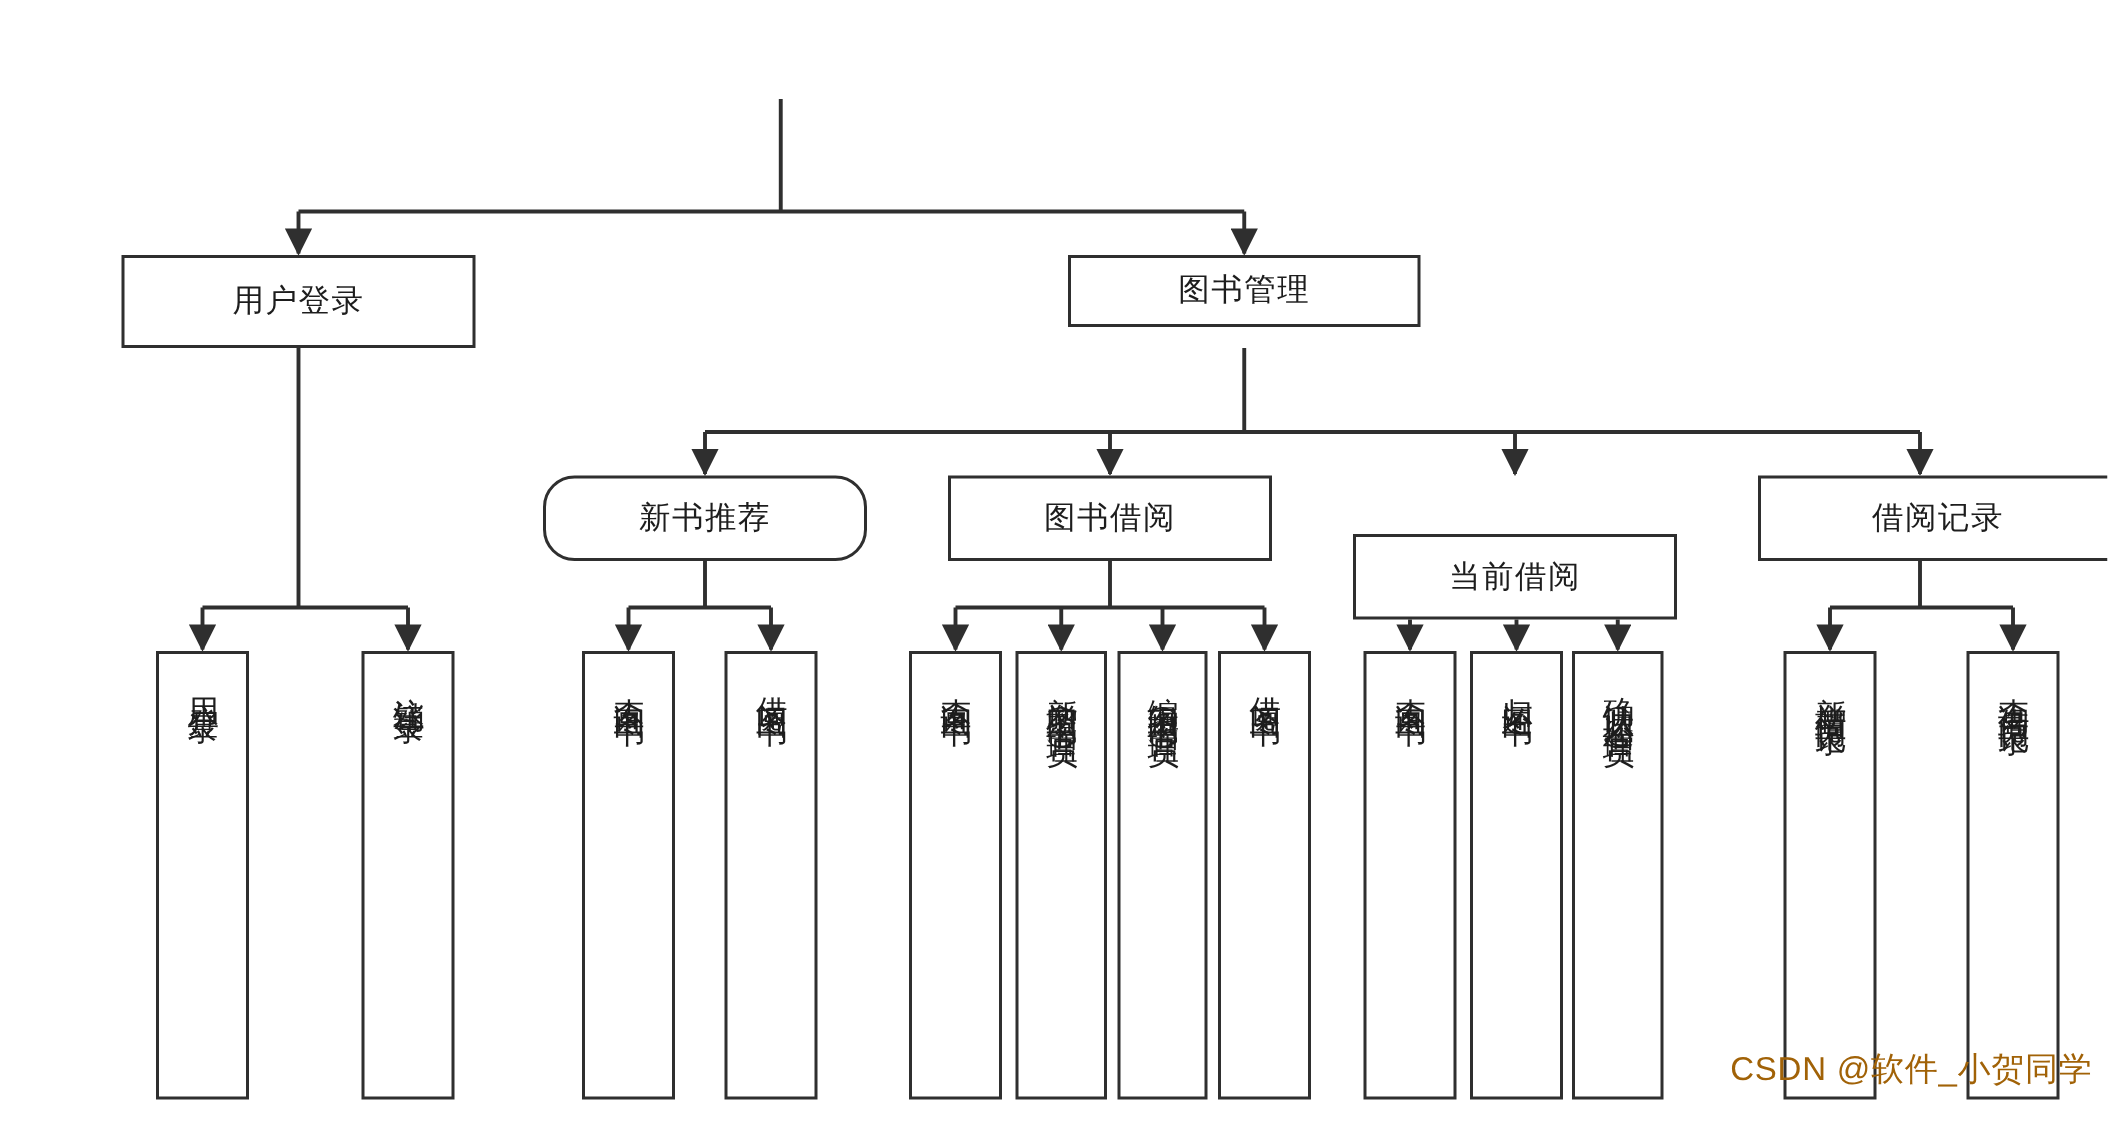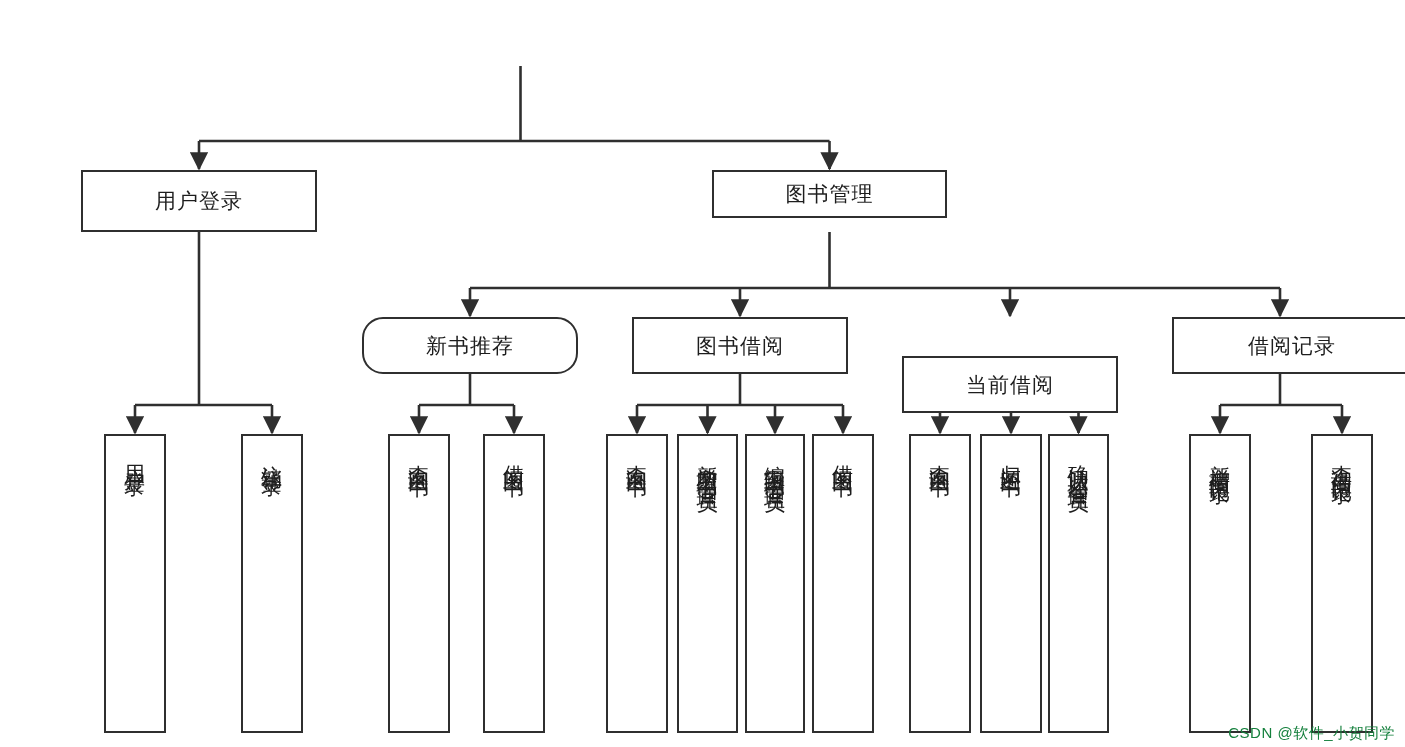--- a/index.html
+++ b/index.html
@@ -58,23 +58,23 @@
     text-orientation: upright;
     -webkit-text-orientation: upright;
     letter-spacing: 4px;
     line-height: 1;
     white-space: nowrap;
     color: #1d1d1d;
   }
   .watermark {
     position: absolute;
     right: 10px;
-    bottom: 4px;
-    font-size: 15px;
-    color: #15803d;
+    bottom: 19px;
+    font-size: 22px;
+    color: #a16207;
     letter-spacing: 0.5px;
     white-space: nowrap;
     z-index: 5;
     font-family: "Liberation Sans", "DejaVu Sans", sans-serif;
   }
 </style>
 </head>
 <body>
 
 <div id="canvas">

